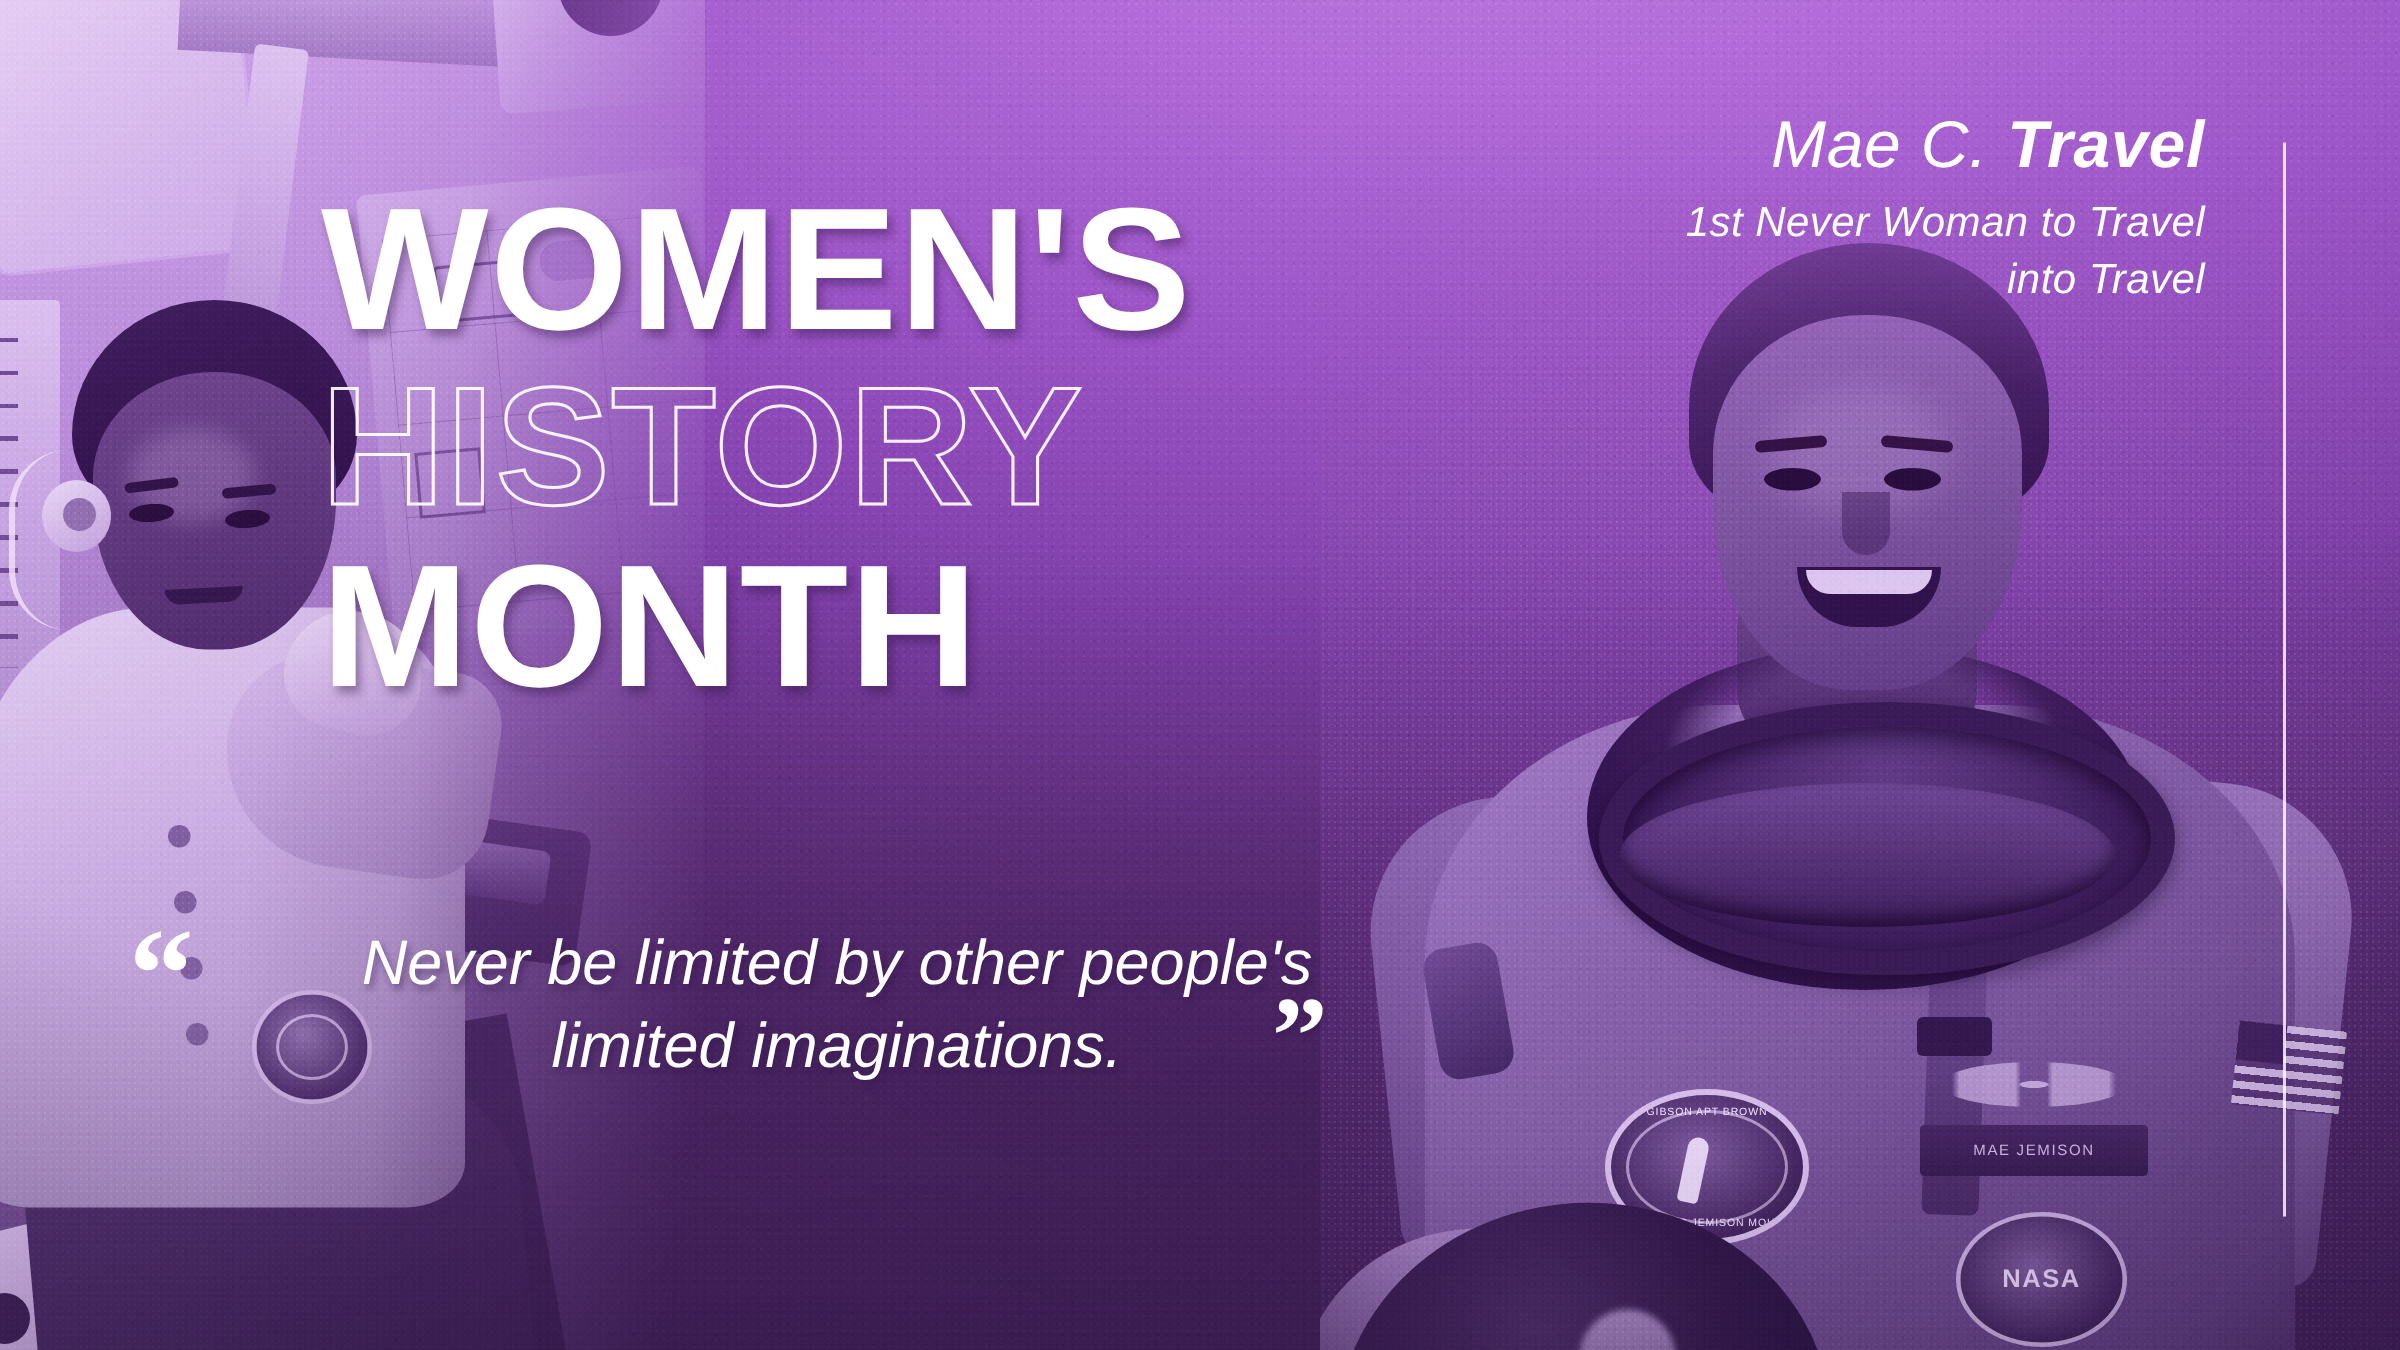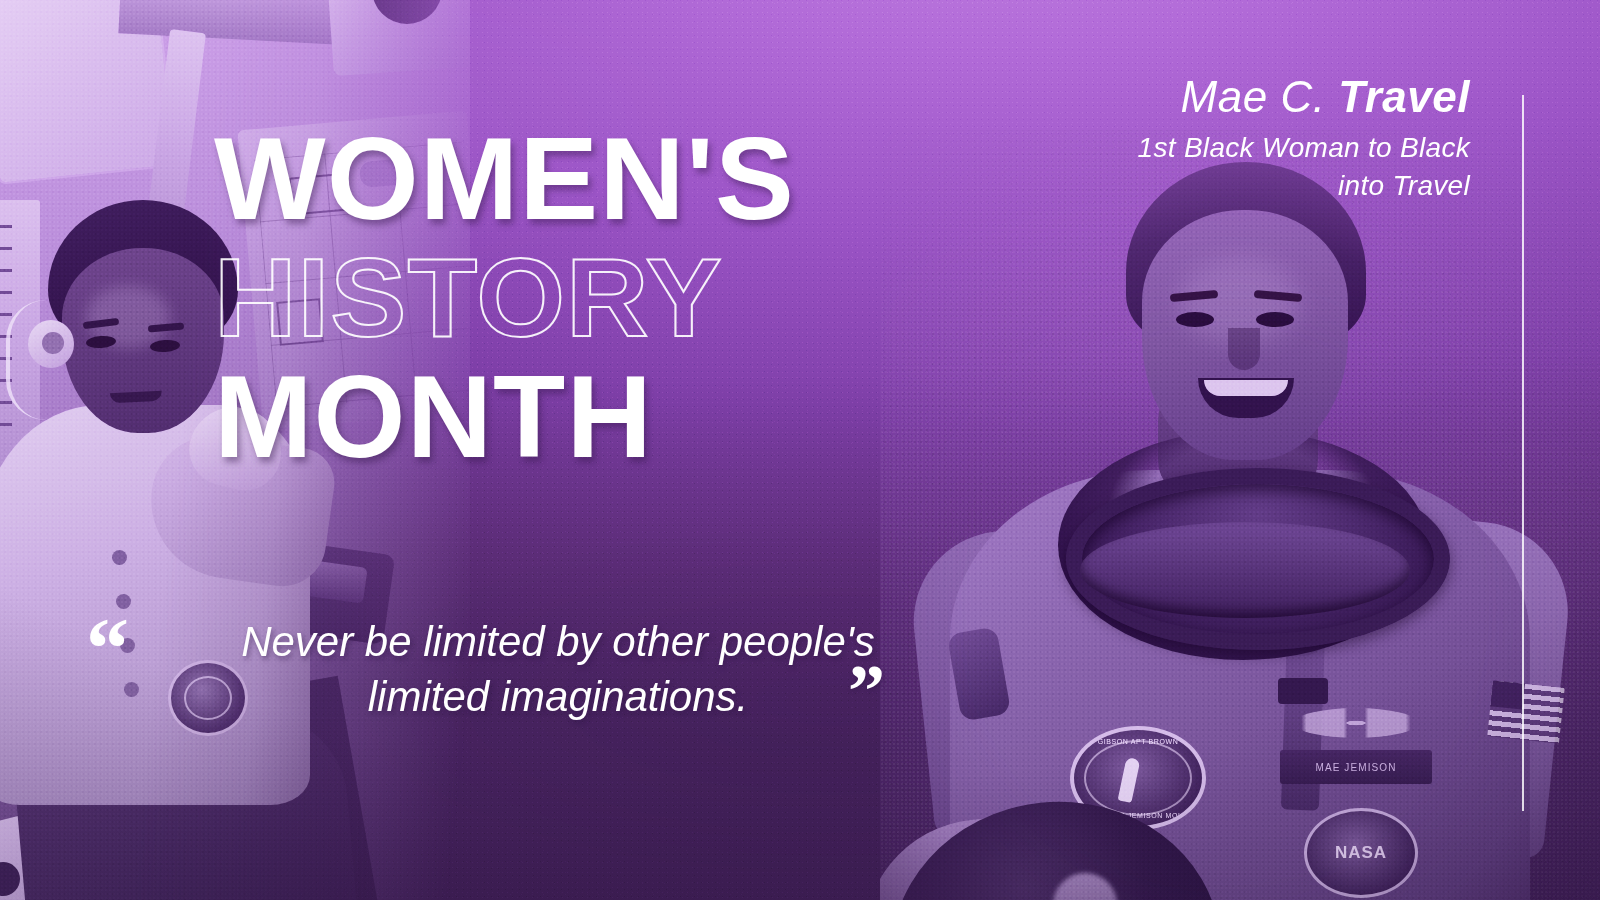--- a/index.html
+++ b/index.html
@@ -496,21 +496,21 @@
       <span class="title-line title-solid">WOMEN'S</span>
       <span class="title-line title-outline">HISTORY</span>
       <span class="title-line title-solid">MONTH</span>
     </div>
 
     <div class="name-block">
       <div class="name-line">
         <span class="name-first">Mae C. </span><span class="name-last">Travel</span>
       </div>
       <div class="name-sub">
-        <div>1st Black Woman to Black</div>
+        <div>1st Never Woman to Travel</div>
         <div>into Travel</div>
       </div>
     </div>
 
     <div class="divider-vertical"></div>
 
     <div class="quote-block">
       <span class="quote-mark-open">“</span>
       <div class="quote-text">
         <div>Never be limited by other people's</div>

